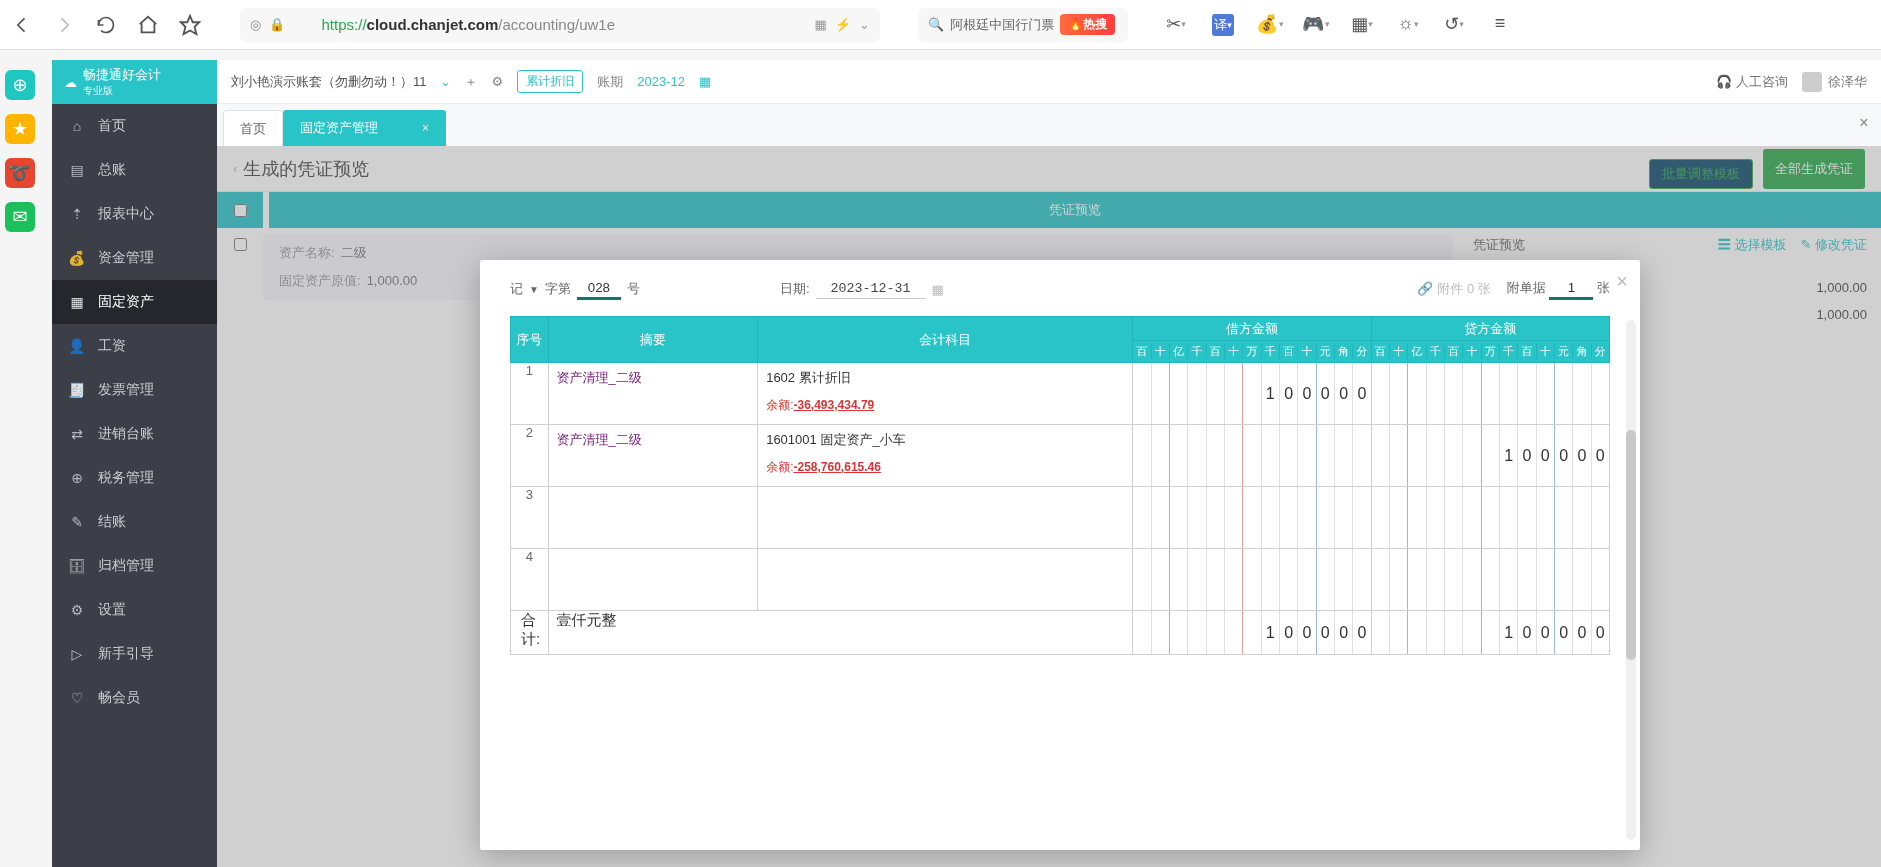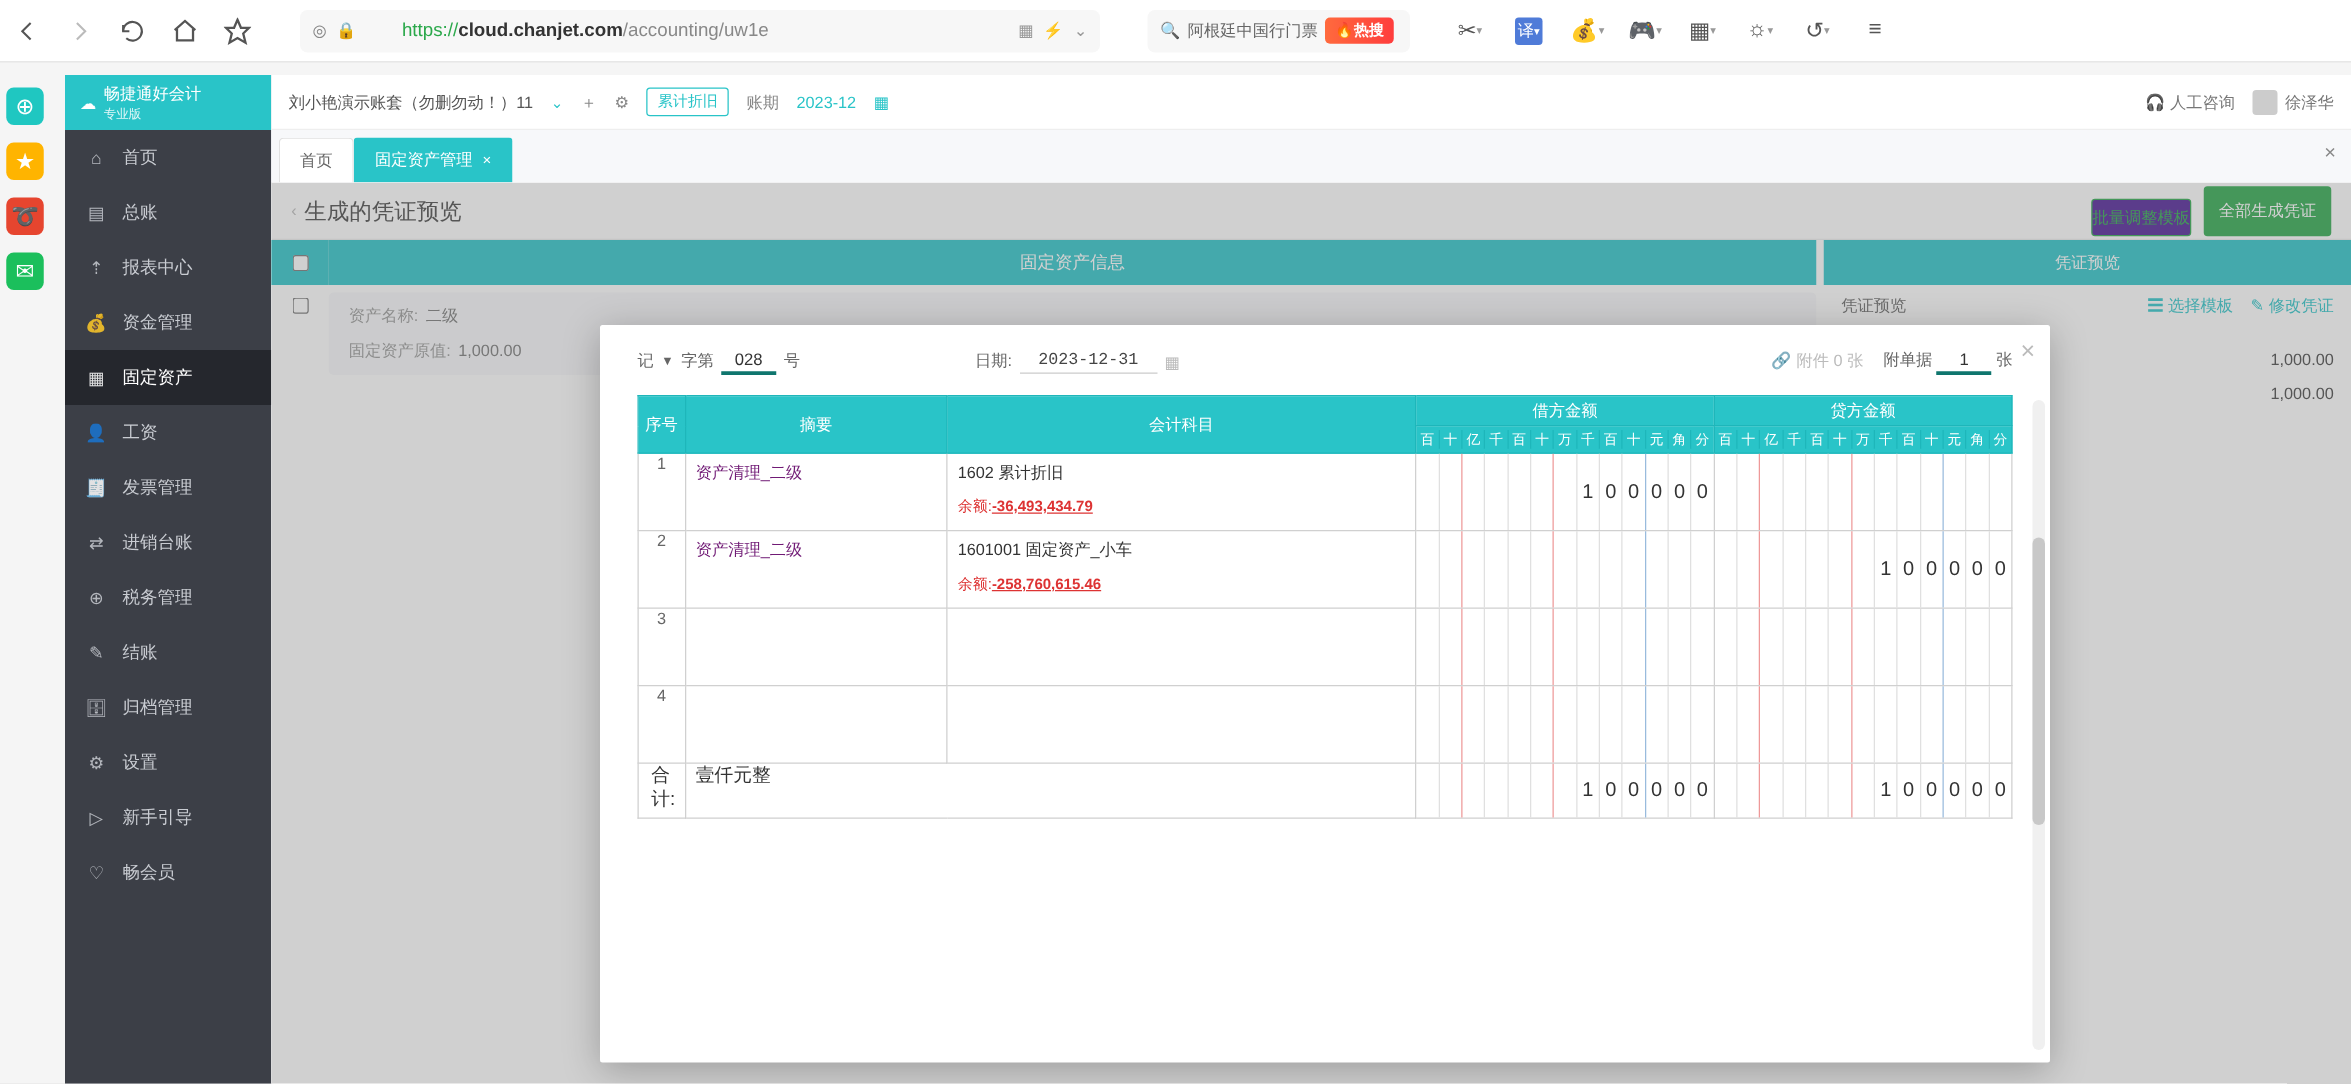--- a/index.html
+++ b/index.html
@@ -36,29 +36,29 @@
 .topbar .acct { color:#555; }
 .chev { color:#29c4c8; font-size:12px; }
 .switch-btn { border:1px solid #29c4c8; color:#29c4c8; padding:2px 8px; border-radius:3px; font-size:12px; cursor:pointer; }
 .period-lbl { color:#888; }
 .period-val { color:#29c4c8; }
 .top-right { margin-left:auto; display:flex; align-items:center; gap:14px; color:#777; }
 
 .tabs { height:42px; background:#f7f8fa; display:flex; align-items:flex-end; padding-left:6px; position:relative; }
 .tab { height:36px; padding:0 16px; display:flex; align-items:center; border:1px solid transparent; color:#666; cursor:pointer; font-size:13px; }
 .tab.home { background:#fff; border:1px solid #e1e1e1; border-bottom:none; border-radius:4px 4px 0 0; }
-.tab.active { background:#29c4c8; color:#fff; border-radius:3px 3px 0 0; }
+.tab.active { background:#29c4c8; color:#fff; border-radius:3px 3px 0 0;gap:36px; }
 .tab .x { margin-left:8px; font-size:12px; }
 .tabs .close-pane { position:absolute; right:4px; top:6px; width:26px; height:26px; display:flex; align-items:center; justify-content:center; color:#888; cursor:pointer; font-size:16px; }
 
 .content { flex:1; position:relative; background:#fff; overflow:hidden; }
 .page-title-row { height:46px; display:flex; align-items:center; padding:0 16px; border-bottom:1px solid #eee; }
 .page-title-row h3 { font-size:18px; font-weight:500; color:#444; }
 .page-title-row .btns { margin-left:auto; display:flex; gap:10px; }
-.btn-outline { border:1px solid #2aa84a; color:#2aa84a; background:#4c1d95; padding:5px 0; border-radius:3px; font-size:13px; cursor:pointer;margin-top:10px; }
+.btn-outline { border:1px solid #2aa84a; color:#2aa84a; background:#0c4a6e; padding:5px 12px; border-radius:3px; font-size:13px; cursor:pointer;margin-top:10px; }
 .btn-primary { background:#2aa84a; color:#fff; border:none; padding:5px 12px; border-radius:3px; font-size:13px; cursor:pointer; }
 
 .grid-head { display:flex; height:36px; }
 .grid-head .h1 { width:46px; background:#29c4c8; display:flex; align-items:center; justify-content:center; }
 .grid-head .h2 { flex:0 0 1190px; background:#29c4c8; color:#fff; display:flex; align-items:center; justify-content:center; font-size:14px; }
 .grid-head .h3 { flex:1; background:#29c4c8; color:#fff; display:flex; align-items:center; justify-content:center; margin-left:6px; }
 
 .data-row { display:flex; align-items:flex-start; }
 .data-row .cbcell { width:46px; padding-top:10px; text-align:center; }
 .asset-card { flex:0 0 1190px; background:#f7f8fa; border-radius:4px; padding:10px 16px; margin:6px 0; color:#777; display:flex; flex-direction:column; gap:10px; font-size:13px; }
@@ -273,21 +273,20 @@
         <h3>生成的凭证预览</h3>
         <div class="btns">
           <button class="btn-outline">批量调整模板</button>
           <button class="btn-primary">全部生成凭证</button>
         </div>
       </div>
       <div class="grid-head">
         <div class="h1">
             <input type="checkbox" style="">
           </div>
-        <div class="h2">固定资产信息</div>
         <div class="h3">凭证预览</div>
       </div>
       <div class="data-row">
         <div class="cbcell"><input type="checkbox" style=""></div>
         <div class="asset-card">
           <div class="line"><span class="lab">资产名称:</span><span>二级</span></div>
           <div class="line"><span class="lab">固定资产原值:</span><span>1,000.00</span></div>
         </div>
         <div class="voucher-side">
           <div class="vh">

